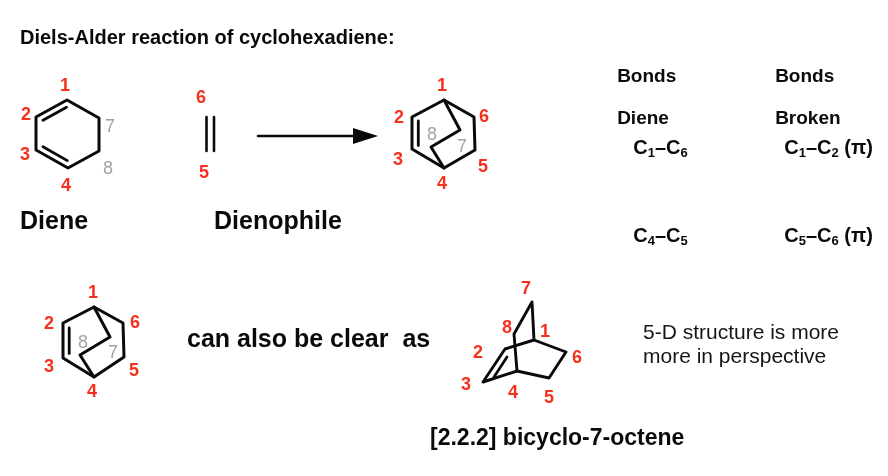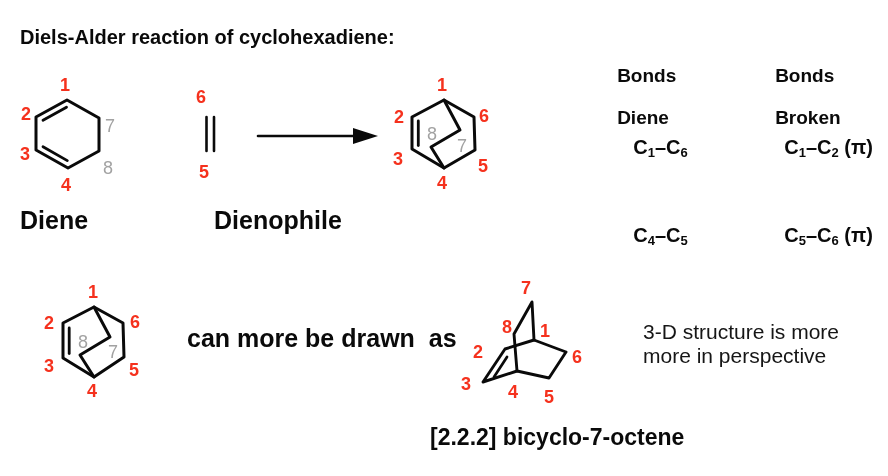--- a/index.html
+++ b/index.html
@@ -97,34 +97,34 @@
   </svg>
   <span class="atom" style="left:93px;top:292px">1</span>
   <span class="atom" style="left:49px;top:323px">2</span>
   <span class="atom" style="left:49px;top:366px">3</span>
   <span class="atom" style="left:92px;top:391px">4</span>
   <span class="atom" style="left:134px;top:370px">5</span>
   <span class="atom" style="left:135px;top:322px">6</span>
   <span class="atom gray" style="left:113px;top:352px">7</span>
   <span class="atom gray" style="left:83px;top:342px">8</span>
 
-  <div class="caption" style="left:187px;top:324px">can more be drawn  as</div>
+  <div class="caption" style="left:187px;top:324px">can also be clear  as</div>
 
   <svg class="struct" style="left:475px;top:294px;width:105px;height:96px" viewBox="475 294 105 96">
     <path stroke-width="2.9" d="M534,340 L532,302 L514,334 L517,371"></path>
     <path stroke-width="2.9" d="M534,340 L505,349 L483,382 L517,371 L549,378 L566,352 Z"></path>
     <path stroke-width="2.7" d="M507,357 L494,377"></path>
   </svg>
   <span class="atom" style="left:526px;top:288px">7</span>
   <span class="atom" style="left:507px;top:327px">8</span>
   <span class="atom" style="left:545px;top:331px">1</span>
   <span class="atom" style="left:478px;top:352px">2</span>
   <span class="atom" style="left:466px;top:384px">3</span>
   <span class="atom" style="left:513px;top:392px">4</span>
   <span class="atom" style="left:549px;top:397px">5</span>
   <span class="atom" style="left:577px;top:357px">6</span>
 
-  <span class="note" style="left:643px;top:320px">3-D structure is more</span>
+  <span class="note" style="left:643px;top:320px">5-D structure is more</span>
   <span class="note" style="left:643px;top:344px">more in perspective</span>
 
   <div class="caption" style="left:430px;top:424px;font-size:23px">[2.2.2] bicyclo-7-octene</div>
 
 </div>
 
 </body></html>

